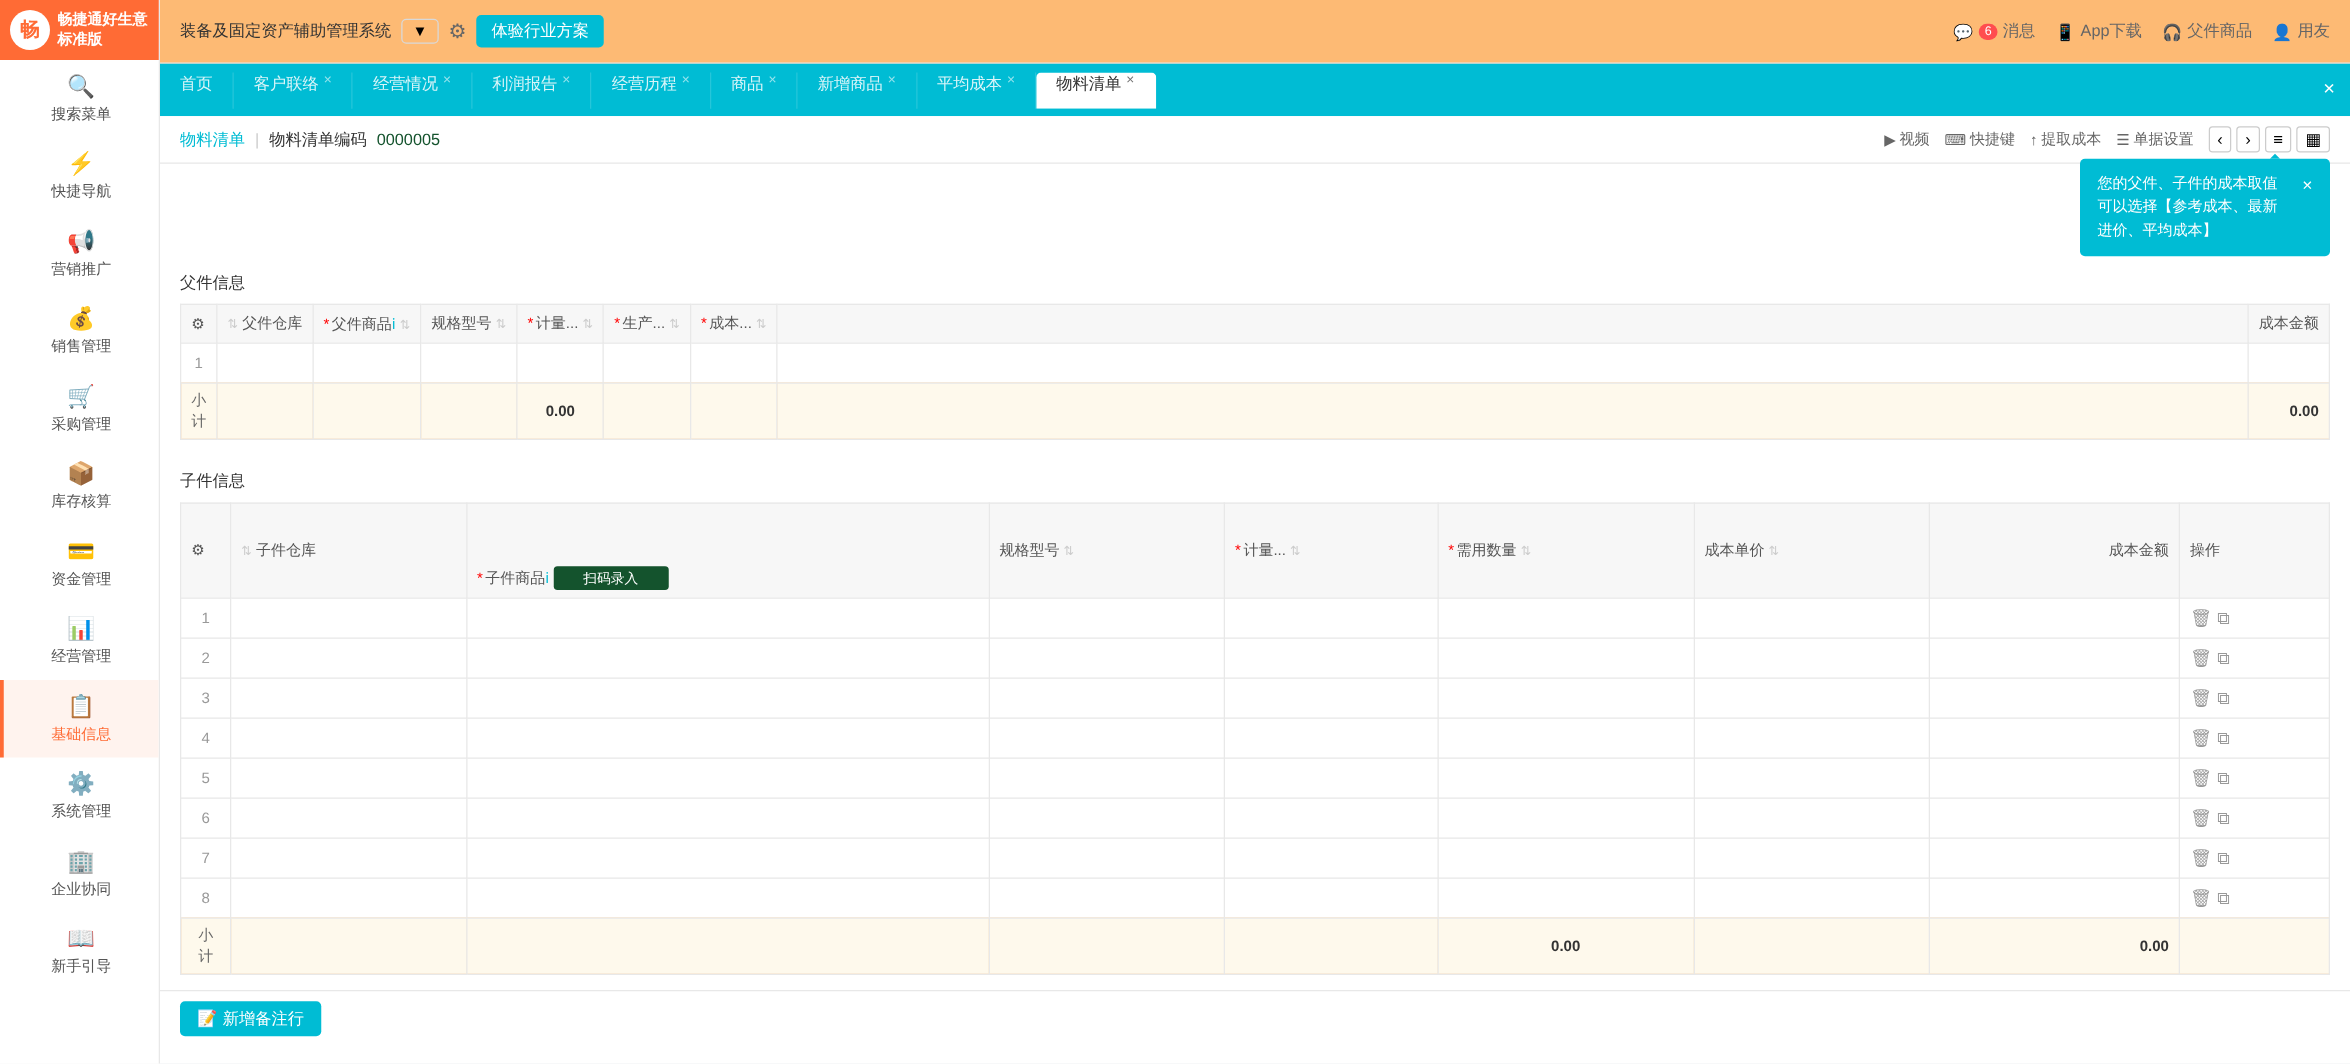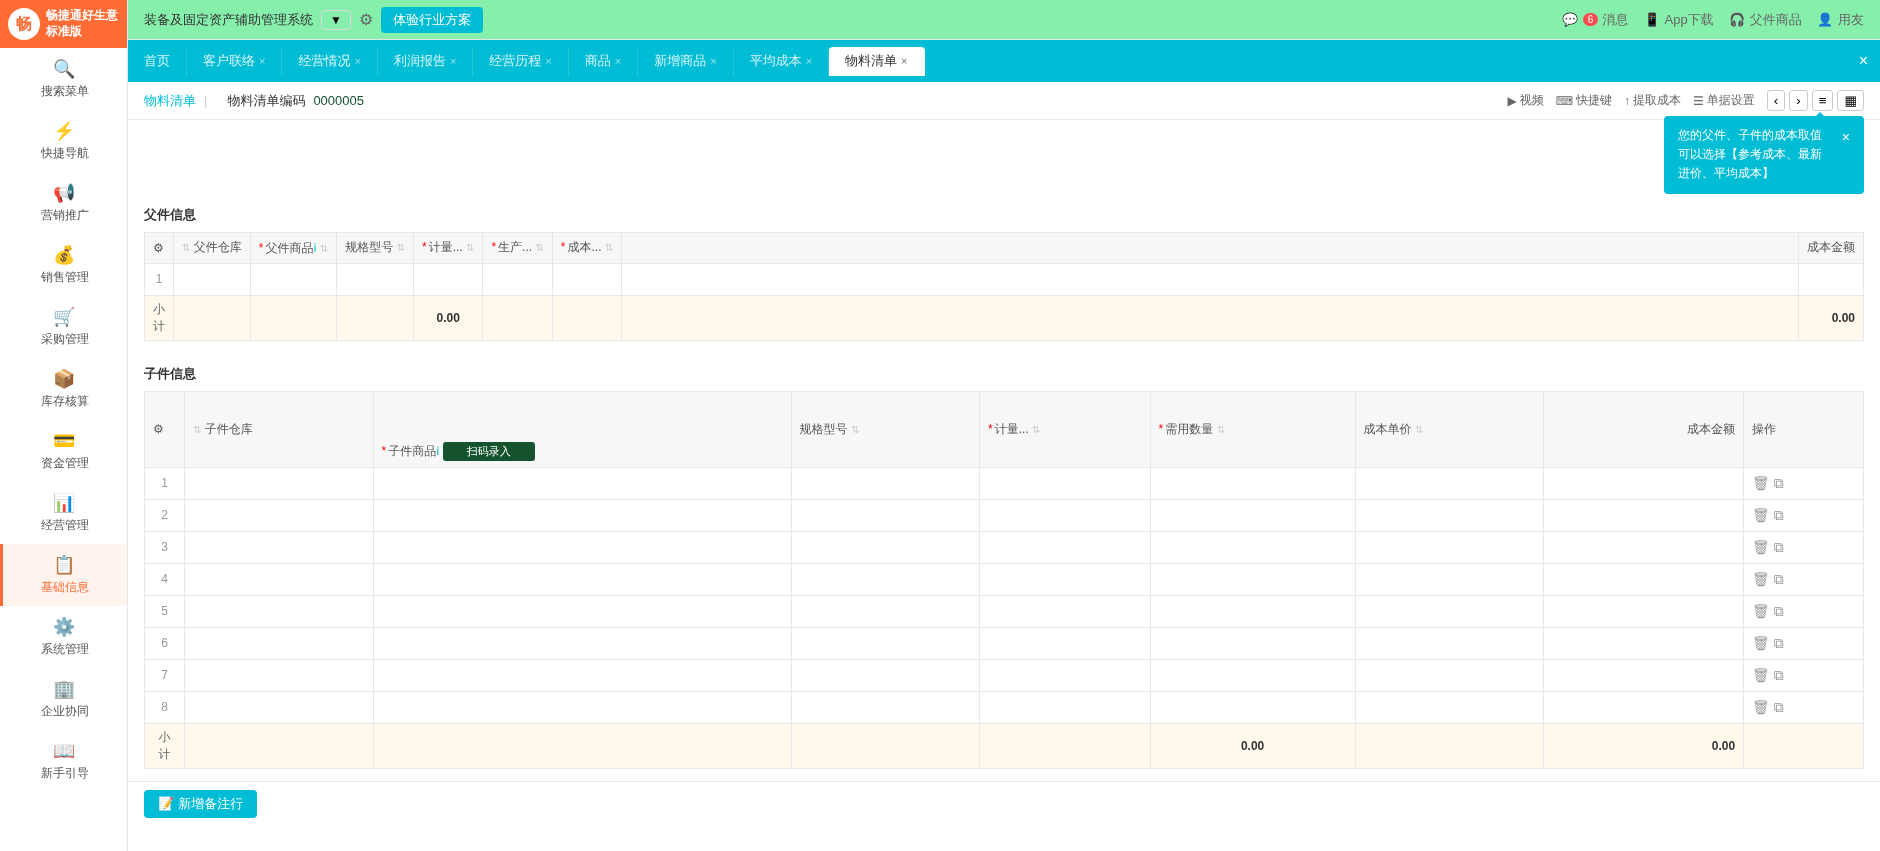--- a/index.html
+++ b/index.html
@@ -12,54 +12,54 @@
     .sidebar-brand { color: #fff; font-size: 12px; font-weight: bold; line-height: 1.3; }
     .sidebar-nav { flex: 1; overflow-y: auto; }
     .sidebar-item { display: flex; flex-direction: column; align-items: center; padding: 10px 4px; cursor: pointer; color: #555; font-size: 12px; gap: 3px; border-left: 3px solid transparent; }
     .sidebar-item.active { background: #fff3ee; color: #ff6b35; border-left-color: #ff6b35; }
     .sidebar-item .icon { font-size: 18px; }
 
     
     .main { flex: 1; display: flex; flex-direction: column; overflow: hidden; }
 
     
-    .top-header { height: 40px; background: #86efac; border-bottom: 1px solid #e8e8e8; display: flex; align-items: center; padding: 0 16px; justify-content: space-between; flex-shrink: 0; }
+    .top-header { height: 51px; background: #fdba74; border-bottom: 1px solid #e8e8e8; display: flex; align-items: center; padding: 0 16px; justify-content: space-between; flex-shrink: 0; }
     .top-header-left { display: flex; align-items: center; gap: 8px; font-size: 13px; color: #333; }
     .sys-name { font-weight: 500; }
     .dropdown-btn { background: none; border: 1px solid #d9d9d9; border-radius: 4px; padding: 2px 8px; cursor: pointer; font-size: 12px; }
     .gear-btn { background: none; border: none; cursor: pointer; font-size: 16px; color: #666; }
     .experience-btn { background: #00bcd4; color: #fff; border: none; border-radius: 4px; padding: 4px 12px; cursor: pointer; font-size: 13px; }
     .top-header-right { display: flex; align-items: center; gap: 16px; color: #666; font-size: 13px; }
     .top-right-item { display: flex; align-items: center; gap: 4px; cursor: pointer; }
     .badge { background: #ff4d4f; color: #fff; border-radius: 10px; font-size: 10px; padding: 1px 5px; }
 
     
     .nav-tabs { background: #00bcd4; display: flex; align-items: center; height: 42px; flex-shrink: 0; overflow-x: auto; }
-    .nav-tab { padding: 0 16px; height: 29px; display: flex; align-items: center; color: rgba(255,255,255,0.85); cursor: pointer; white-space: nowrap; font-size: 13px; gap: 4px; border-right: 1px solid rgba(255,255,255,0.15); }
+    .nav-tab { padding: 0 16px; height: 29px; display: flex; align-items: flex-start; color: rgba(255,255,255,0.85); cursor: pointer; white-space: nowrap; font-size: 13px; gap: 4px; border-right: 1px solid rgba(255,255,255,0.15); }
     .nav-tab.active { background: #fff; color: #333; border-radius: 4px 4px 0 0; }
     .nav-tab .close { font-size: 11px; color: inherit; opacity: 0.7; }
     .nav-close { margin-left: auto; padding: 0 12px; color: #fff; cursor: pointer; font-size: 16px; }
 
     
     .page-content { flex: 1; overflow-y: auto; background: #f0f2f5; padding: 0; }
     .page-inner { background: #fff; min-height: 100%; }
 
     
     .page-toolbar { display: flex; align-items: center; padding: 8px 16px; border-bottom: 1px solid #e8e8e8; background: #fff; gap: 16px; justify-content: space-between; }
     .breadcrumb { display: flex; align-items: center; gap: 8px; font-size: 13px; }
     .breadcrumb-item { color: #00bcd4; cursor: pointer; }
-    .breadcrumb-item.current { color: #333; margin-left: 12px; }
+    .breadcrumb-item.current { color: #333; }
     .breadcrumb-sep { color: #ccc; }
     .doc-code { font-size: 13px; color: #14532d; font-weight: 500; }
     .toolbar-actions { display: flex; align-items: center; gap: 12px; font-size: 12px; color: #666; }
     .toolbar-action { display: flex; align-items: center; gap: 3px; cursor: pointer; }
 
     
     .section { padding: 12px 16px; }
-    .section-title { font-size: 13px; color: #333; font-weight: 700; margin-bottom: 8px; }
+    .section-title { font-size: 13px; color: #333; font-weight: 400; margin-bottom: 8px; }
 
     
     .data-table { width: 100%; border-collapse: collapse; font-size: 12px; }
     .data-table th { background: #f7f7f7; border: 1px solid #e8e8e8; padding: 6px 8px; color: #555; font-weight: normal; text-align: left; white-space: nowrap; }
     .data-table td { border: 1px solid #e8e8e8; padding: 5px 8px; color: #333; height: 32px; }
     .data-table .row-num { color: #999; text-align: center; width: 40px; }
     .data-table .subtotal { background: #fdba74; font-weight: 500; }
     .data-table .subtotal td { background: #fef9ec; }
     .required { color: #f00; margin-right: 2px; }
     .sort-icon { color: #ccc; font-size: 10px; }

